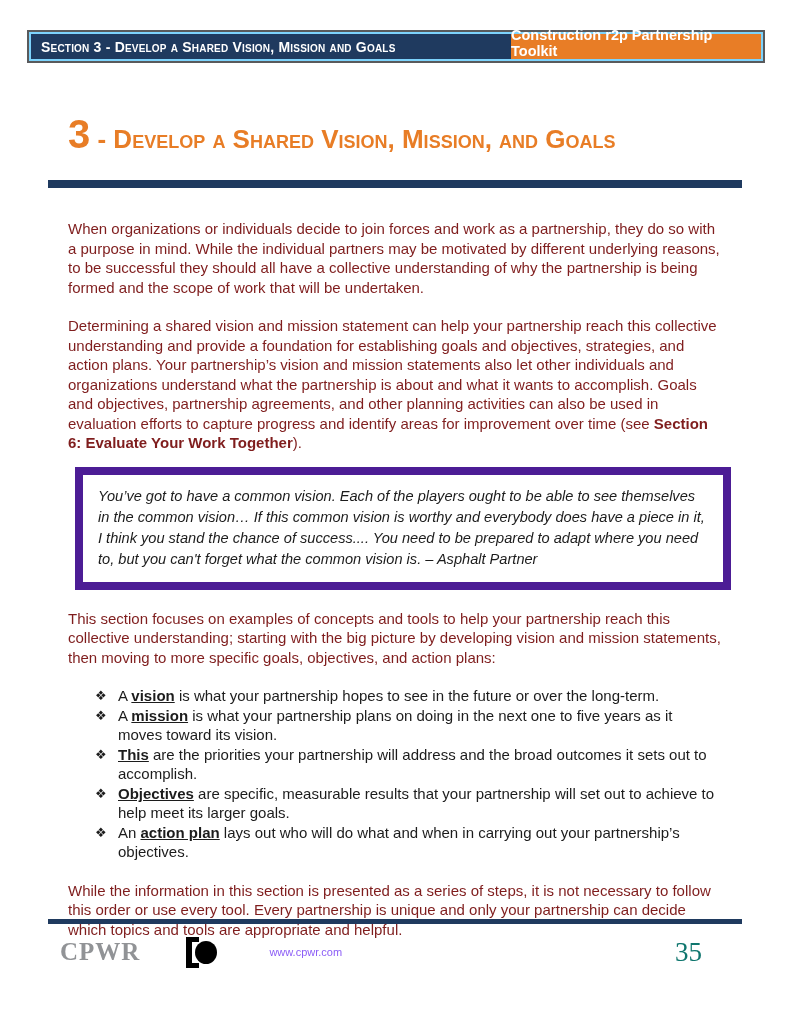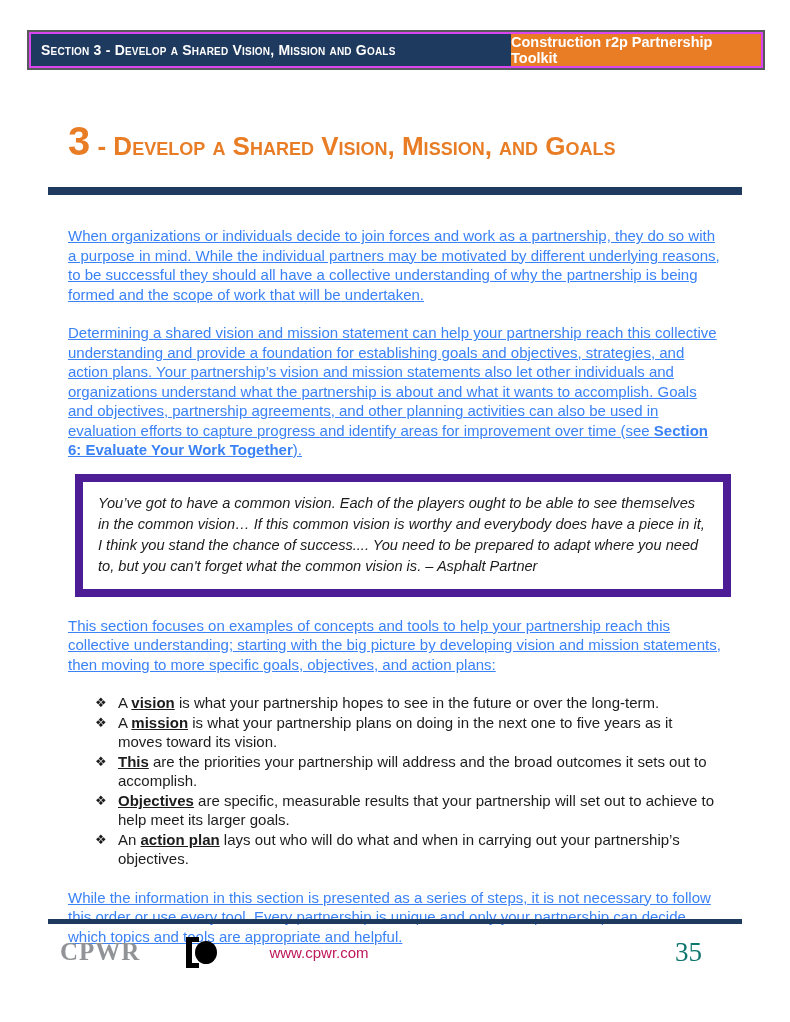--- a/index.html
+++ b/index.html
@@ -11,23 +11,23 @@
     width: 790px;
     height: 1022px;
     background: #ffffff;
     overflow: hidden;
     color: #1c1c1c;
   }
 
   
   .header-bar {
     margin: 30px 25px 0 27px;
-    height: 40px;
+    height: 33px;
     border: 2px solid #595a5c;
-    background: #d946ef;
+    background: #7dd3fc;
     padding: 2px;
     display: flex;
   }
   .header-left {
     flex: 1;
     background: #1f3a5f;
     color: #ffffff;
     display: flex;
     align-items: center;
     padding-left: 10px;
@@ -62,22 +62,21 @@
     height: 8px;
     background: #1f3a5f;
     margin: 10px 48px 0 48px;
   }
 
   
   .body-text {
     margin: 0 68px 0 68px;
     font-size: 15px;
     line-height: 19.5px;
-    color: #3b82f6;
-    text-decoration: underline;
+    color: #7f1d1d;
   }
   p.para { margin-top: 19px; }
   p.para-first { margin-top: 31px; }
   .bold-run { font-weight: bold; }
 
   
   .quote-box {
     margin: 14px 59px 0 75px;
     border: 8px solid #4c1d95;
     padding: 11px 16px 12px 15px;
@@ -147,22 +146,22 @@
   .logo-dot {
     position: absolute;
     left: 9px; top: 4px;
     width: 22px;
     height: 23px;
     border-radius: 50%;
     background: #000;
   }
   .footer-url {
     margin-left: 10px;
-    font-size: 15px;
-    color: #be185d;
+    font-size: 11px;
+    color: #8b5cf6;
     text-decoration: none;
   }
   .page-number {
     margin-left: auto;
     margin-right: 40px;
     font-family: "Liberation Serif", serif;
     font-size: 27px;
     color: #0f766e;
   }
 </style>

